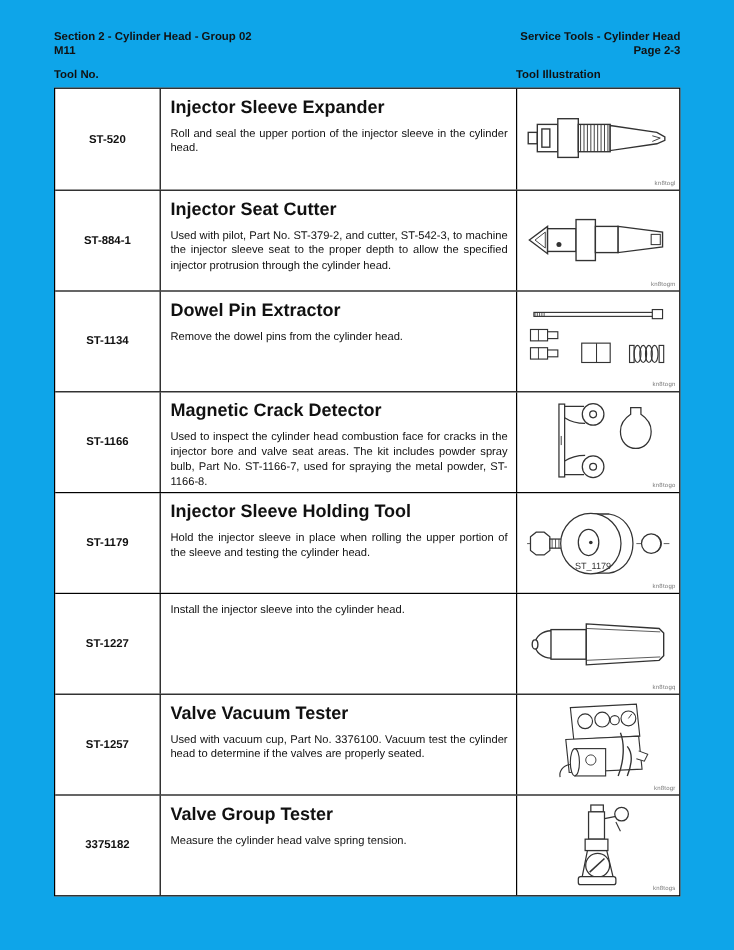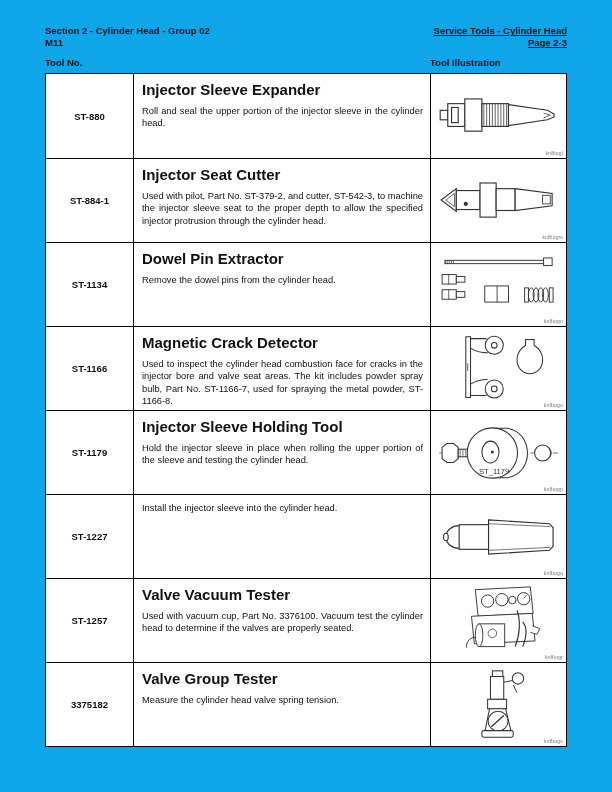--- a/index.html
+++ b/index.html
@@ -6,21 +6,21 @@
   .page {
     position:relative; width:612px; height:792px; margin:0 auto;
     background:#0ea5e9; font-family:"Liberation Sans", sans-serif; color:#111;
     overflow:hidden;
   }
   .page-header {
     position:absolute; top:25px; left:45px; width:522px;
     display:flex; justify-content:space-between;
     font-weight:bold; font-size:9.5px; line-height:1.28;
   }
-  .header-right { text-align:right;text-decoration:underline; }
+  .header-right { text-align:right; }
   .col-headers {
     position:absolute; top:57px; left:45px; width:522px; display:flex;
     font-weight:bold; font-size:9.5px;
   }
   .ch { text-align:left; }
   .ch1 { width:88px; }
   .ch2 { width:297px;margin-top:44px; }
   .ch3 { width:137px; }
   .tool-table {
     position:absolute; top:73px; left:45px; width:522px;
@@ -69,21 +69,21 @@
 
   <div class="col-headers">
     <div class="ch ch1">Tool No.</div>
     <div class="ch ch2">Tool Description</div>
     <div class="ch ch3">Tool Illustration</div>
   </div>
 
   <div class="tool-table" id="tool-table">
     <div class="tool-row">
       <div class="cell cell-no">
-        <span class="tool-no">ST-880</span>
+        <span class="tool-no">ST-520</span>
       </div>
       <div class="cell cell-desc">
         <div class="tool-title">Injector Sleeve Expander</div>
         <div class="tool-desc">Roll and seal the upper portion of the injector sleeve in the cylinder head.</div>
       </div>
       <div class="cell cell-illus">
         <svg class="illus-svg" viewBox="0 0 130 78">
             <use href="#injector-sleeve-expander" xlink:href="#injector-sleeve-expander"></use>
           </svg>
         <span class="illus-caption">kn8togl</span>

